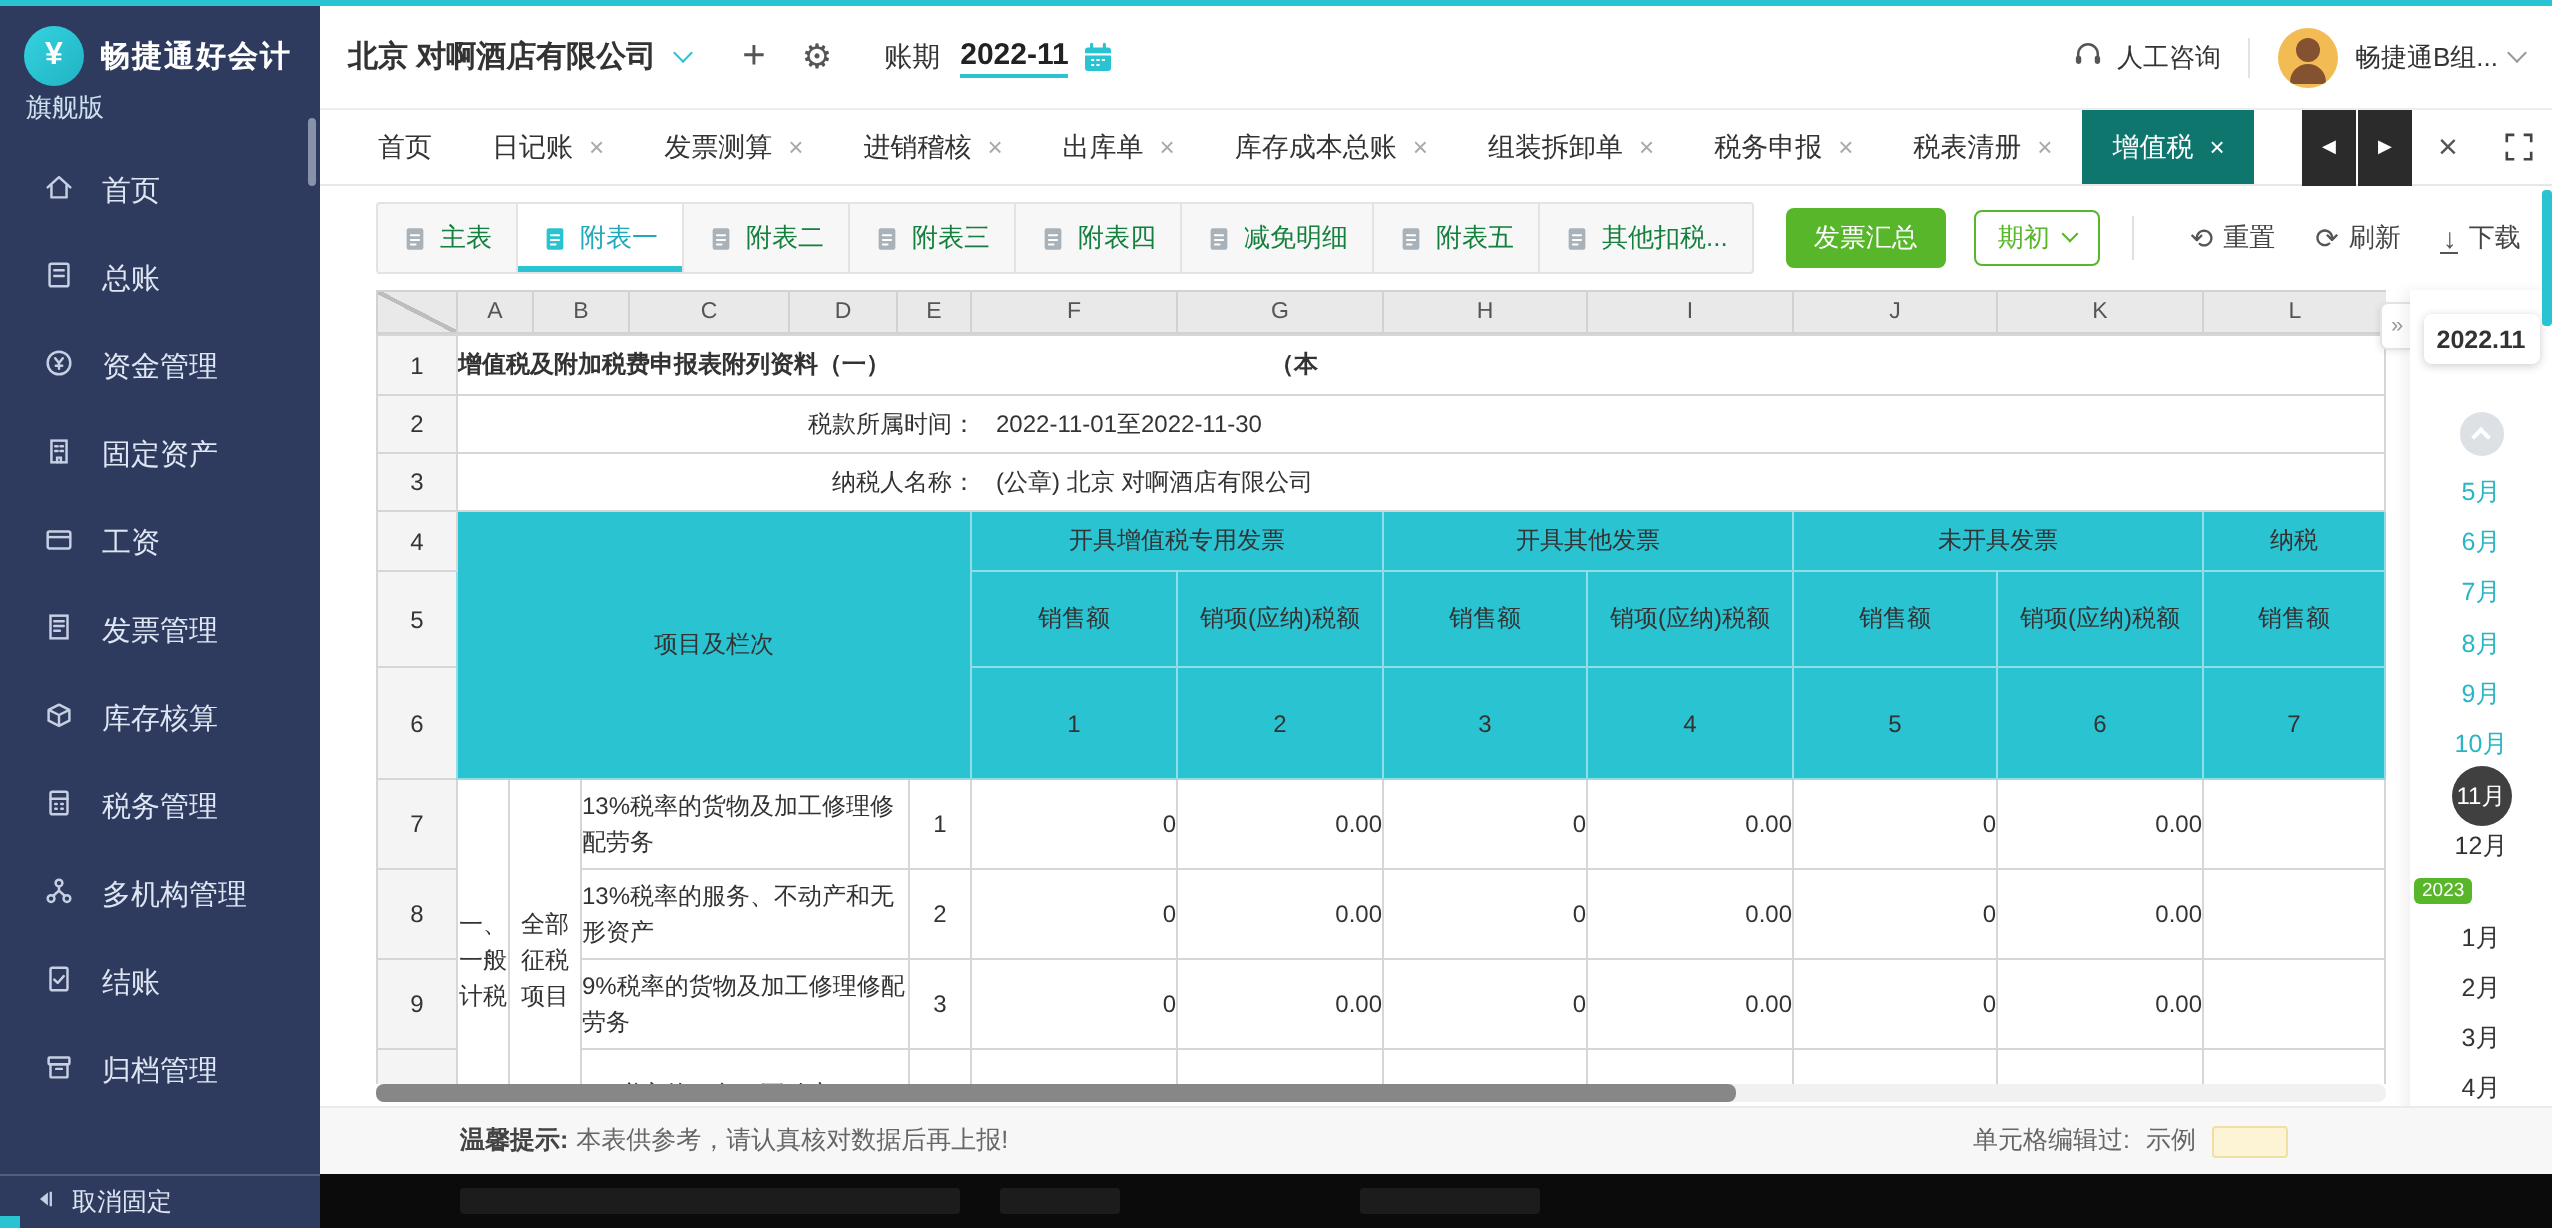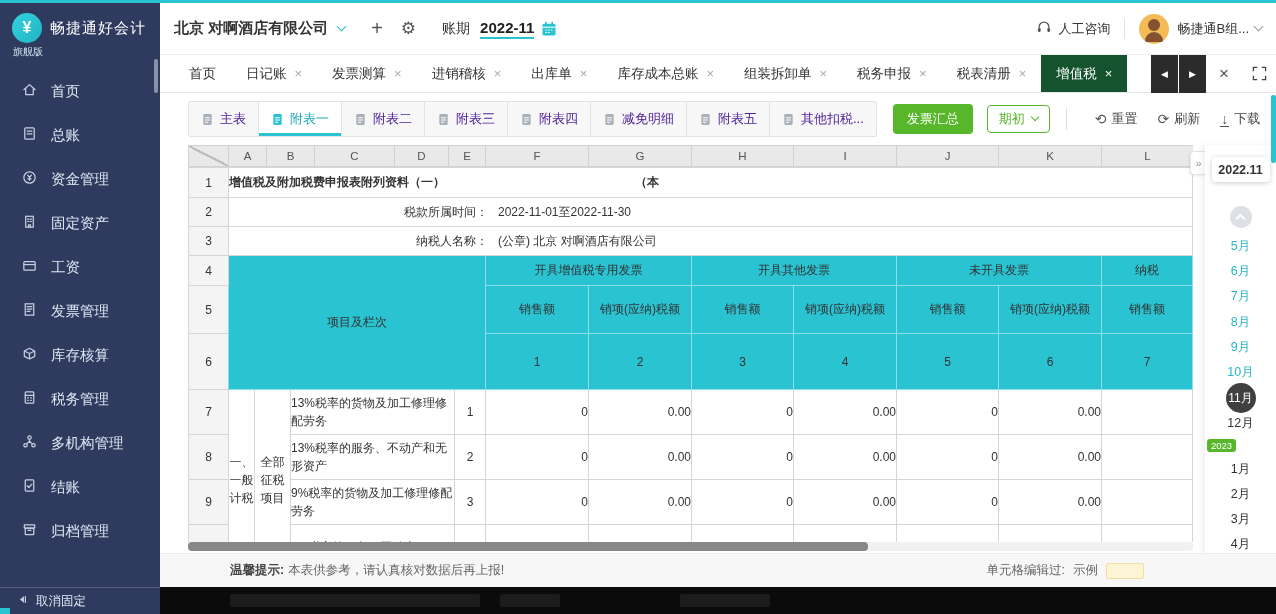--- a/index.html
+++ b/index.html
@@ -8,22 +8,22 @@
     background:#fff; cursor:default; }
 
   
   .topstrip{position:absolute;left:0;top:0;width:1276px;height:3px;background:#29c3d2;}
 
   
   .sidebar{position:absolute;left:0;top:3px;width:160px;height:611px;background:#2e3b5e;}
   .brandrow{display:flex;align-items:center;gap:8px;padding:10px 0 0 12px;}
   .logo{width:30px;height:30px;border-radius:50%;background:linear-gradient(135deg,#35d3e0,#1fb3c4);
     color:#fff;font-weight:bold;font-size:16px;display:flex;align-items:center;justify-content:center;}
-  .brandname{color:#fff;font-size:15px;font-weight:normal;letter-spacing:1px;white-space:nowrap;}
-  .edition{color:#cfe2ef;font-size:10px;margin:2px 0 0 13px;}
+  .brandname{color:#fff;font-size:15px;font-weight:bold;letter-spacing:1px;white-space:nowrap;}
+  .edition{color:#cfe2ef;font-size:13px;margin:2px 0 0 13px;}
   .sb-scroll{position:absolute;right:2px;top:56px;width:4px;height:34px;background:#8792a8;border-radius:2px;}
   .menu{margin-top:10px;}
   .mitem{height:44px;display:flex;align-items:center;gap:13px;padding-left:21px;color:#dfe6f3;font-size:14.5px;}
   .mitem svg{flex:0 0 auto;}
   .unpin{position:absolute;left:0;bottom:0;width:160px;height:27px;border-top:1px solid rgba(255,255,255,.18);
     display:flex;align-items:center;gap:7px;padding-left:16px;color:#dfe6f3;font-size:12.5px;}
   .corner-teal{position:absolute;left:0;bottom:0;width:10px;height:6px;background:#29c3d2;}
 
   
   .main{position:absolute;left:160px;top:3px;width:1116px;height:611px;background:#fff;}
@@ -48,33 +48,33 @@
   .avatar::before{content:"";position:absolute;left:9px;top:5px;width:12px;height:12px;border-radius:50%;background:#845231;}
   .avatar::after{content:"";position:absolute;left:6px;bottom:2px;width:18px;height:10px;border-radius:9px 9px 0 0;background:#845231;}
   .account{margin-left:8px;font-size:13px;color:#333;max-width:78px;white-space:nowrap;overflow:hidden;}
   .chev.gray{color:#999;margin-left:6px;}
 
   
   .tabstrip{position:absolute;left:0;top:52px;right:0;height:38px;border-bottom:1px solid #e7e7e7;
     display:flex;align-items:stretch;padding-left:14px;background:#fff;}
   .tab{display:flex;align-items:center;gap:8px;padding:0 15px;font-size:13.5px;color:#333;white-space:nowrap;}
   .tab .tx{color:#a9a9a9;font-size:13px;line-height:1;}
-  .tab.active{background:#14532d;color:#fff;}
+  .tab.active{background:#0f766e;color:#fff;}
   .tab.active .tx{color:#fff;}
   .tabctrl{margin-left:auto;display:flex;align-items:center;}
   .navbtn{width:27px;height:38px;background:#2b2b2b;color:#fff;font-size:9px;display:flex;
     align-items:center;justify-content:center;margin-left:1px;}
   .closeall{width:36px;text-align:center;font-size:17px;color:#555;}
   .fsbtn{width:34px;display:flex;justify-content:center;}
 
   
   .toolbar{position:absolute;left:0;top:90px;right:0;height:52px;display:flex;align-items:center;padding-left:28px;}
   .stgroup{display:flex;border:1px solid #e3e3e3;border-radius:2px;background:#f7f7f8;height:36px;}
   .stab{display:flex;align-items:center;gap:6px;padding:0 12px;border-right:1px solid #e3e3e3;
-    font-size:13px;color:#4c1d95;white-space:nowrap;}
+    font-size:13px;color:#15803d;white-space:nowrap;}
   .stab:last-child{border-right:none;}
   .stab .dico{color:#a9b1b9;display:flex;}
   .stab.active{background:#fff;box-shadow:inset 0 -3px 0 #29c3d2;color:#1fa9bb;}
   .stab.active .dico{color:#29c3d2;}
   .gbtn{height:30px;padding:0 14px;background:#57b629;color:#fff;border-radius:4px;font-size:13px;
     display:flex;align-items:center;margin-left:16px;white-space:nowrap;}
   .obtn{height:28px;padding:0 11px;border:1px solid #57b629;color:#57b629;border-radius:4px;background:#fff;
     display:flex;align-items:center;gap:7px;font-size:13px;margin-left:14px;white-space:nowrap;}
   .obtn .chev{color:#57b629;width:6px;height:6px;}
   .tbdiv{width:1px;height:22px;background:#e0e0e0;margin:0 8px 0 16px;}

